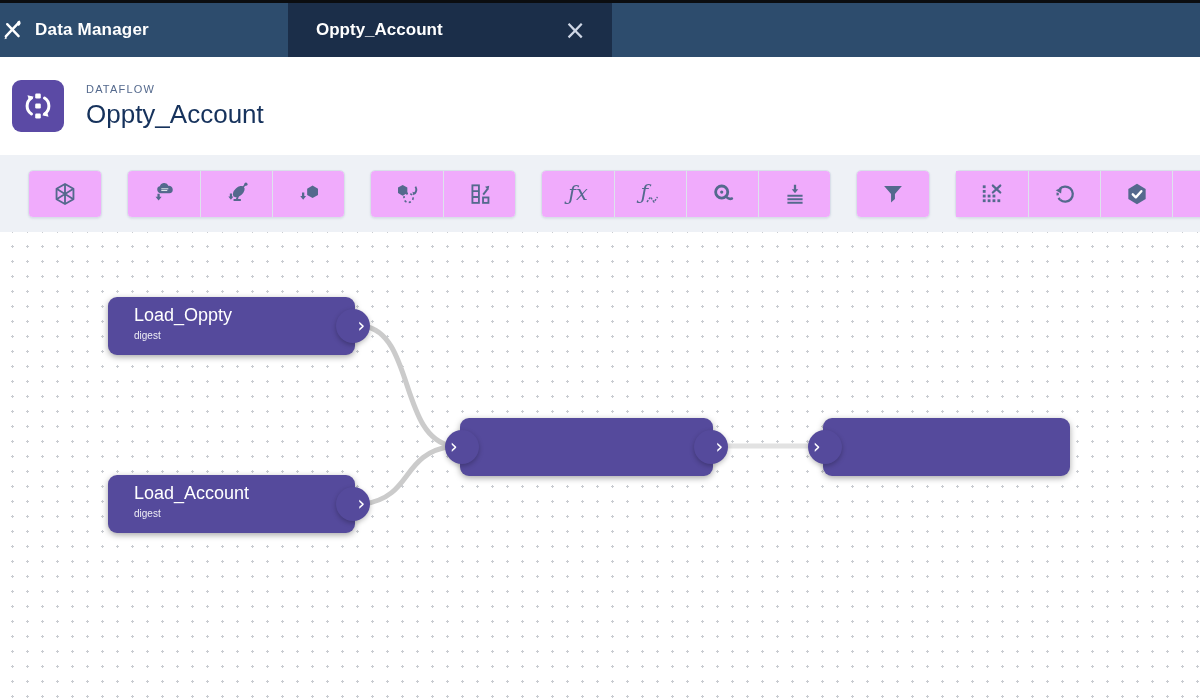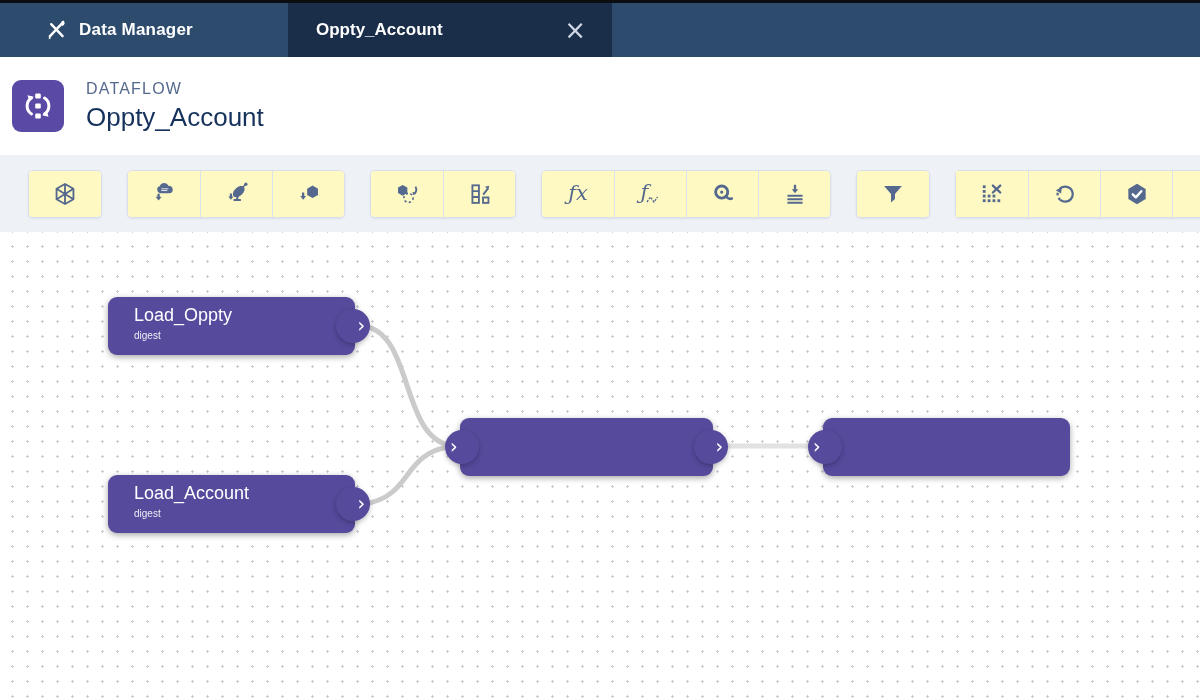--- a/index.html
+++ b/index.html
@@ -2,44 +2,44 @@
 <html><head>
 <meta charset="utf-8">
 <style>
   * { margin:0; padding:0; box-sizing:border-box; }
   html,body { width:1200px; height:698px; overflow:hidden;
     font-family:"Liberation Sans", sans-serif; background:#fff; }
 
   
   .topbar { height:57px; background:#2d4c6d; border-top:3px solid #0b0d10;
     display:flex; align-items:stretch; }
-  .brand { width:288px; display:flex; align-items:center; gap:11px; padding-left:44px; }
+  .brand { width:288px; display:flex; align-items:center; gap:11px; }
   .brand-label { color:#fff; font-size:17px; font-weight:bold; letter-spacing:.2px; }
   .tool-icon { width:24px; height:24px; flex:0 0 auto; }
   .tab { width:324px; background:#1b2e49; display:flex; align-items:center;
     justify-content:space-between; padding:0 26px 0 28px; cursor:pointer; }
   .tab-label { color:#fff; font-size:17px; font-weight:bold; }
   .tab-close { color:#cfd7e6; font-size:26px; line-height:1; font-weight:400;
     background:none; border:none; cursor:pointer; font-family:"DejaVu Sans",sans-serif; }
 
   
   .header { height:98px; background:#fff; display:flex; align-items:center;
     padding-left:12px; gap:22px; }
   .df-badge { width:52px; height:52px; border-radius:9px; background:#5b4aa5;
     display:flex; align-items:center; justify-content:center; flex:0 0 auto; }
-  .eyebrow { color:#54698d; font-size:16px; letter-spacing:1.2px; margin-bottom:4px; }
+  .eyebrow { color:#54698d; font-size:11px; letter-spacing:1.2px; margin-bottom:4px; }
   .page-title { color:#16325c; font-size:26px; font-weight:400; }
 
   
   .toolbar { height:77px; background:#eef1f6; display:flex; align-items:center;
     padding-left:28px; gap:25px; }
   .tgroup { display:flex; background:#fff; border:1px solid #d9dfe9; border-radius:5px;
     box-shadow:0 1px 2px rgba(84,105,141,.12); overflow:hidden; flex:0 0 auto; }
   .tgroup.overflowing { overflow:visible; border-right:none; border-radius:5px 0 0 5px; }
-  .tbtn { width:72px; height:46px; background:#fef9c3; border:none; cursor:pointer;
+  .tbtn { width:72px; height:46px; background:#f0abfc; border:none; cursor:pointer;
     display:flex; align-items:center; justify-content:center;
     border-left:1px solid #dde3ec; color:#54698d; }
   .tbtn:first-child { border-left:none; }
   .tbtn svg { display:block; }
   .fx-text { font-family:"DejaVu Serif", serif; font-style:italic; font-size:21px;
     color:#54698d; line-height:1; }
   .fx-combo { display:flex; align-items:flex-start; }
   .fx-combo svg { margin:10px 0 0 -2px; }
 
   

